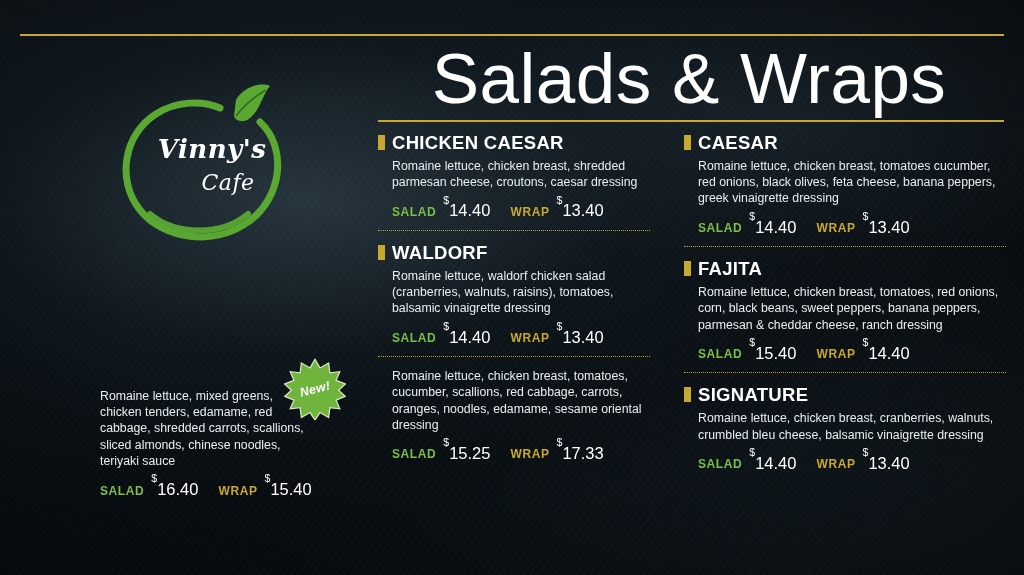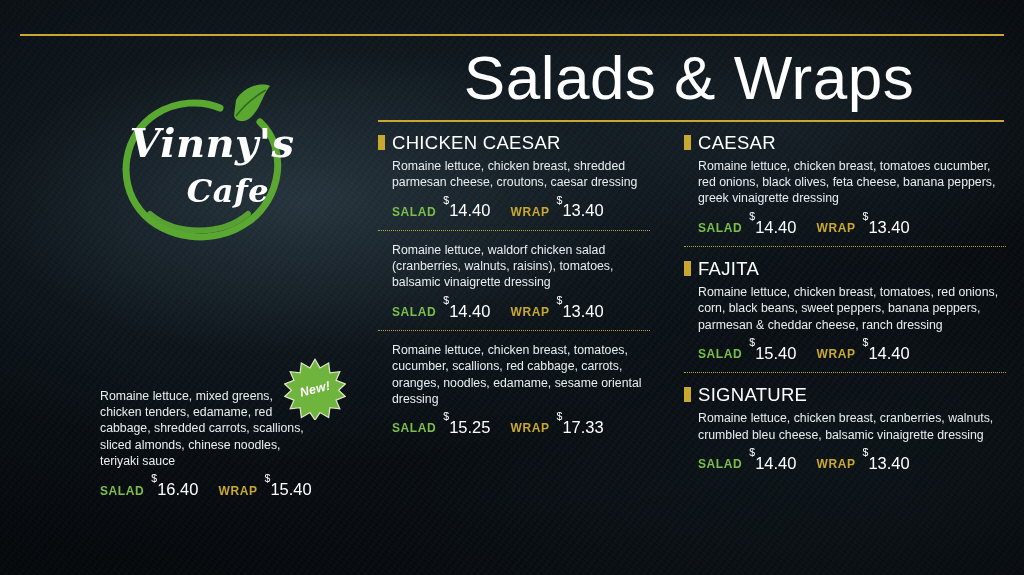--- a/index.html
+++ b/index.html
@@ -65,21 +65,21 @@
   
   .title {
     position: absolute;
     left: 378px;
     right: 24px;
     top: 38px;
     height: 80px;
     display: flex;
     align-items: center;
     justify-content: center;
-    font-size: 62px;
+    font-size: 71px;
     line-height: 1;
     font-weight: 400;
     letter-spacing: 0.5px;
     white-space: nowrap;
   }
 
   
   .logo-wrap {
     position: absolute;
     left: 110px;
@@ -93,31 +93,31 @@
     inset: 0;
     display: flex;
     flex-direction: column;
     justify-content: center;
     align-items: center;
     gap: 6px;
   }
   .logo-vinnys {
     font-family: "DejaVu Serif", serif;
     font-style: italic;
-    font-size: 40px;
+    font-size: 26px;
     font-weight: 700;
     color: #ffffff;
     letter-spacing: 0.5px;
     padding-right: 6px;
   }
   .logo-cafe {
     font-family: "DejaVu Serif", serif;
     font-style: italic;
-    font-size: 32px;
-    font-weight: 700;
+    font-size: 22px;
+    font-weight: 400;
     color: #ffffff;
     letter-spacing: 0.5px;
     padding-left: 26px;
   }
 
   
   .col {
     position: absolute;
     top: 132px;
   }
@@ -134,21 +134,21 @@
   .tick {
     width: 7px;
     height: 15px;
     background: #c8a82e;
     flex: 0 0 auto;
     position: relative;
     top: 1px;
   }
   .item-name {
     font-size: 18.5px;
-    font-weight: 400;
+    font-weight: 700;
     letter-spacing: 0.3px;
     color: #ffffff;
     text-align: right;
   }
   .item-desc {
     font-size: 12.3px;
     line-height: 1.32;
     color: #e9eef0;
     font-weight: 400;
     margin-left: 14px;
@@ -279,20 +279,24 @@
           <span class="plabel salad">SALAD</span>
           <span class="pval"><sup>$</sup><span>14.40</span></span>
           <span class="pgap"></span>
           <span class="plabel wrap">WRAP</span>
           <span class="pval"><sup>$</sup><span>13.40</span></span>
         </div>
       </div>
       <div class="dots"></div>
 
       <div class="item">
+        <div class="item-head">
+          <span class="tick"></span>
+          <span class="item-name">WALDORF</span>
+        </div>
         <div class="item-desc">Romaine lettuce, waldorf chicken salad (cranberries, walnuts, raisins), tomatoes, balsamic vinaigrette dressing</div>
         <div class="price-row">
           <span class="plabel salad">SALAD</span>
           <span class="pval"><sup>$</sup><span>14.40</span></span>
           <span class="pgap"></span>
           <span class="plabel wrap">WRAP</span>
           <span class="pval"><sup>$</sup><span>13.40</span></span>
         </div>
       </div>
       <div class="dots"></div>

